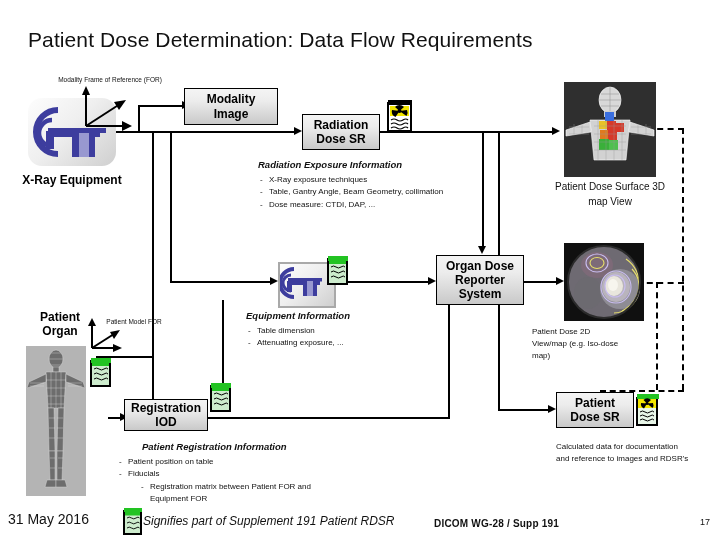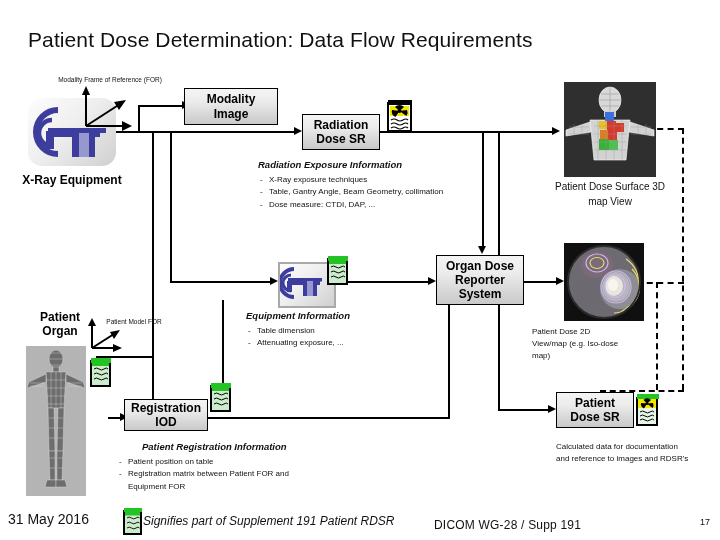--- a/index.html
+++ b/index.html
@@ -33,21 +33,21 @@
   .dv{width:0;border-left:2px dashed #000;}
   .ar{width:0;height:0;border-top:4.5px solid transparent;border-bottom:4.5px solid transparent;}
   .ar-r{border-left:8px solid #000;}
   .ar-l{border-right:8px solid #000;}
   .ar-d{width:0;height:0;border-left:4.5px solid transparent;border-right:4.5px solid transparent;border-top:8px solid #000;}
   .ar-u{width:0;height:0;border-left:4.5px solid transparent;border-right:4.5px solid transparent;border-bottom:8px solid #000;}
 
   
   #footer-date{left:8px;top:511px;font-size:14px;color:#111;}
   #footer-legend{left:143px;top:514px;font-size:12px;font-style:italic;font-weight:400;color:#111;white-space:nowrap;}
-  #footer-center{left:434px;top:518px;font-size:12px;color:#111;letter-spacing:.2px;}
+  #footer-center{left:434px;top:518px;font-size:10px;color:#111;letter-spacing:.2px;font-weight:bold;}
   #footer-page{left:700px;top:517px;font-size:9px;color:#111;}
 
   
   .eqicon{background:linear-gradient(135deg,#fdfdfd 0%,#efefef 45%,#cfcfcf 100%);}
   .eqicon.r{border-radius:14px;}
   .eqicon.sq{border:2px solid #a9a9a9;}
 
   
   .sheet{position:relative;}
 </style>
@@ -317,21 +317,22 @@
     <rect x="4" y="6" width="17" height="4" fill="#22c322"></rect>
     <path d="M6 13 q2.5-2 5 0 t5 0 t4 0" stroke="#000" stroke-width="1" fill="none"></path>
     <path d="M6 18 q2.5-2 5 0 t5 0 t4 0" stroke="#000" stroke-width="1" fill="none"></path>
     <path d="M6 23 q2.5-2 5 0 t5 0 t4 0" stroke="#000" stroke-width="1" fill="none"></path>
   </svg>
 </div>
 
 <div class="abs ital" style="left:117px;top:441px;margin-left:25px;">Patient Registration Information</div>
 <div class="abs" style="left:119px;top:456px;">
   <div class="bul"><i>-</i><span>Patient position on table</span></div>
-  <div class="bul" style="white-space:normal;width:216px;"><i style="vertical-align:top;">-</i><span style="display:inline-block;width:190px;">Registration matrix between Patient FOR and Equipment FOR</span></div>
+  <div class="bul"><i>-</i><span>Fiducials</span></div>
+  <div class="bul" style="white-space:normal;width:216px;margin-left:22px;"><i style="vertical-align:top;">-</i><span style="display:inline-block;width:190px;">Registration matrix between Patient FOR and Equipment FOR</span></div>
 </div>
 
 <div class="abs pbox" style="left:556px;top:392px;width:78px;height:36px;">
   <span>Patient Dose SR</span>
 </div>
 <div class="abs" style="left:634px;top:392px;width:28px;height:36px;">
   <svg width="28" height="36" viewBox="0 0 28 36">
     <rect x="2" y="5" width="22" height="29" fill="#000"></rect>
     <rect x="4" y="7" width="18" height="25" fill="#e8f6e8"></rect>
     <rect x="3" y="2" width="22" height="5" fill="#22c322"></rect>

